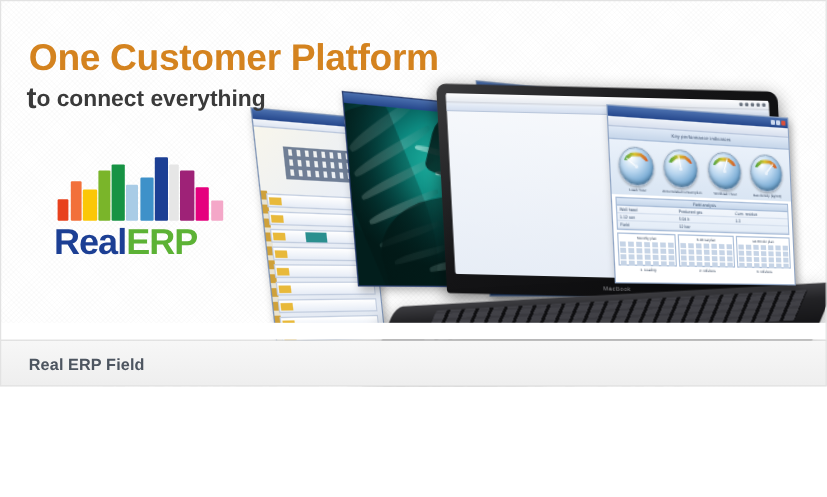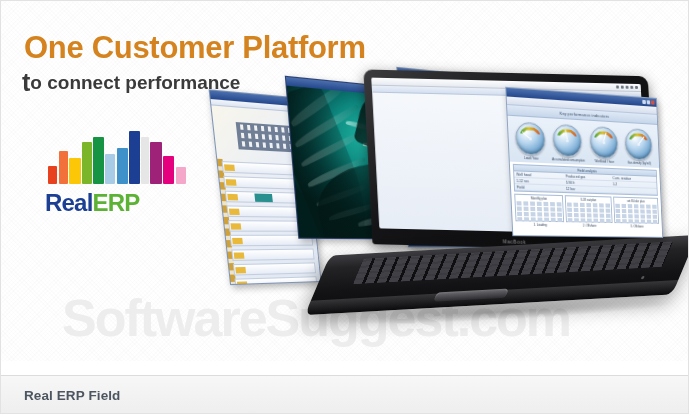--- a/index.html
+++ b/index.html
@@ -8,21 +8,21 @@
     width: 689px;
     height: 414px;
     overflow: hidden;
     font-family: "Liberation Sans", sans-serif;
     background: #ffffff;
   }
 
   #stage {
     position: relative;
     width: 689px;
-    height: 414px;
+    height: 322px;
     background: #ffffff;
     overflow: hidden;
   }
 
   
   .frame-border {
     position: absolute;
     inset: 0;
     border: 1px solid #e2e2e2;
     pointer-events: none;
@@ -94,21 +94,21 @@
   }
   .logo-bars .bar {
     position: absolute;
     bottom: 0;
     border-radius: 1px;
   }
   .logo-text {
     position: absolute;
     left: 0;
     bottom: 0;
-    font-size: 24px;
+    font-size: 30px;
     font-weight: bold;
     letter-spacing: -0.8px;
     line-height: 34px;
   }
   .logo-text .real { color: #1c3f94; }
   .logo-text .erp  { color: #5cb235; }
 
   
   .watermark {
     position: absolute;
@@ -517,21 +517,21 @@
 <body>
 
 <div id="stage">
 
   <div class="texture"></div>
 
   <div class="hero">
 
     <div class="headline">One Customer Platform</div>
     <div class="subhead">
-      <span class="big-t">t</span><span>o connect performance</span>
+      <span class="big-t">t</span><span>o connect everything</span>
     </div>
 
     <div class="logo">
       <div class="logo-bars" id="logo-bars">
           <div class="bar" style="left: 0px; width: 9px; height: 18px; background: rgb(232, 65, 29);"></div>
           <div class="bar" style="left: 11px; width: 9px; height: 33px; background: rgb(242, 112, 58);"></div>
           <div class="bar" style="left: 21px; width: 12px; height: 26px; background: rgb(251, 199, 7);"></div>
           <div class="bar" style="left: 34px; width: 10px; height: 42px; background: rgb(122, 181, 42);"></div>
           <div class="bar" style="left: 45px; width: 11px; height: 47px; background: rgb(23, 147, 68);"></div>
           <div class="bar" style="left: 57px; width: 10px; height: 30px; background: rgb(169, 204, 230);"></div>

